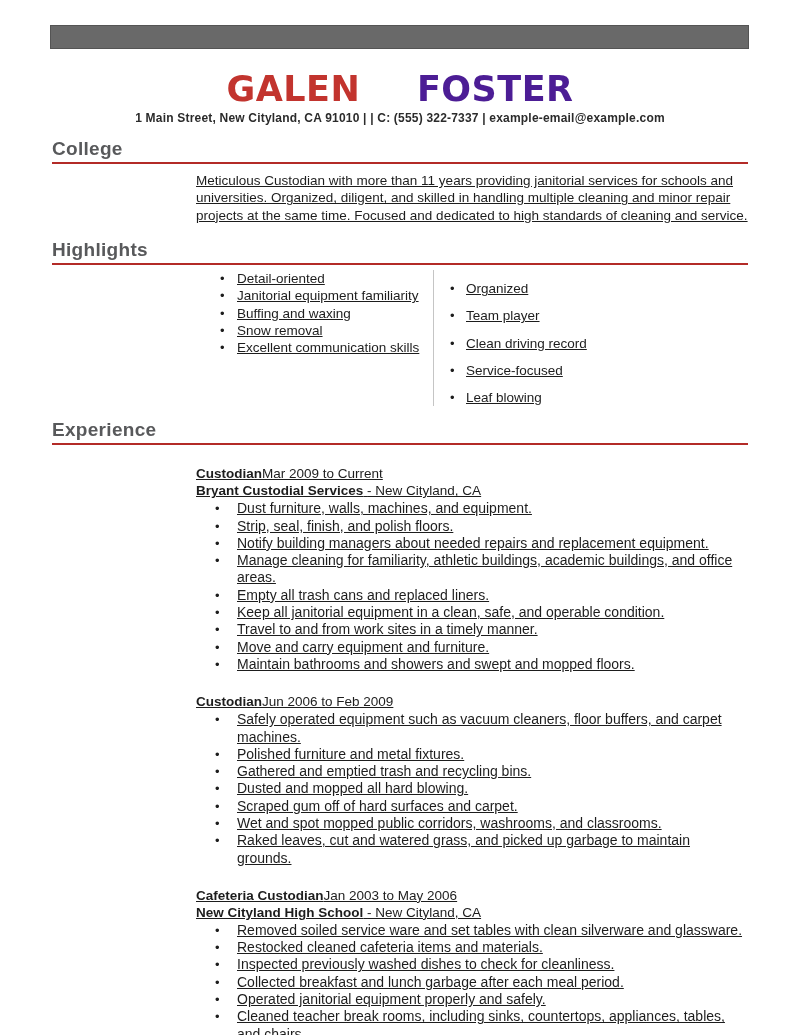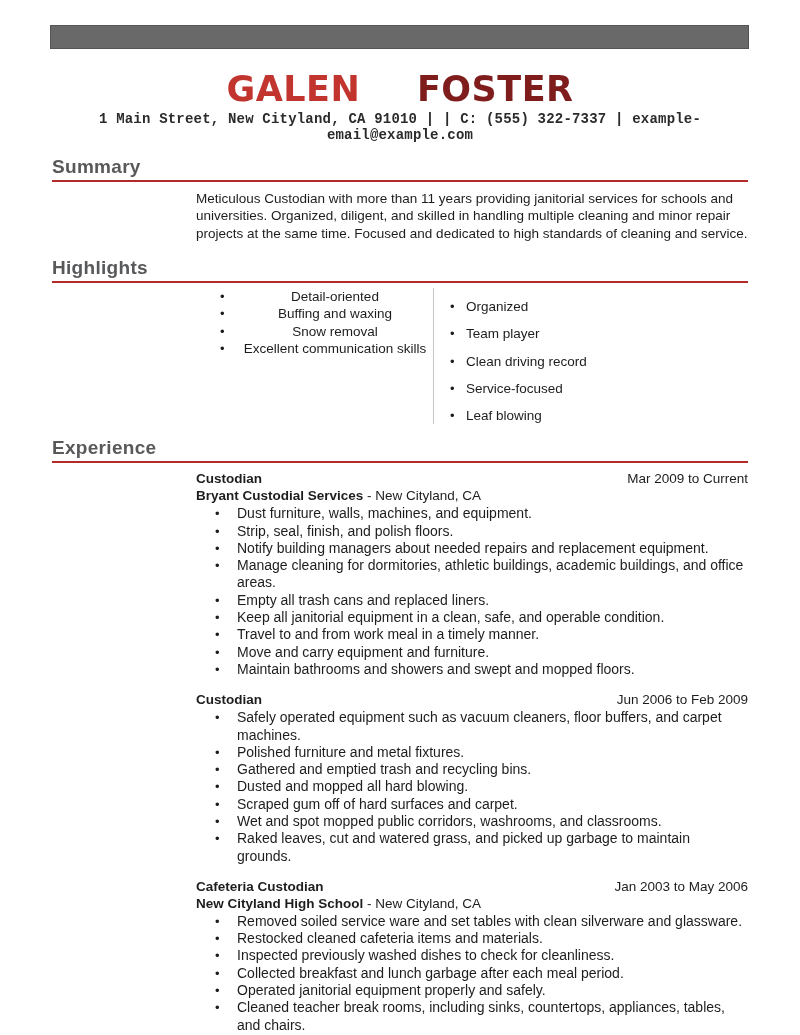--- a/index.html
+++ b/index.html
@@ -23,81 +23,80 @@
   
   .name-line {
     margin-top:23px;
     text-align:center;
     font-size:35px; font-weight:bold;
     letter-spacing:0.5px;
     line-height:34px;
     font-family:"DejaVu Sans","Liberation Sans",sans-serif;
   }
   .name-first { color:#c2342e; }
-  .name-last  { color:#7f1d1d;margin-left:44px; }
+  .name-last  { color:#4c1d95;margin-left:44px; }
 
   
   .contact-line {
     margin-top:5px;
     text-align:center;
-    font-size:14px; font-weight:bold;
+    font-size:12px; font-weight:bold;
     color:#2b2b2b;
     letter-spacing:0.2px;
-    font-family:Liberation Mono, monospace;
   }
 
   
   .section { margin-top:13px; }
   .section-heading {
     font-size:19px;
     color:#58595b;
     font-weight:bold;
     letter-spacing:0.3px;
     line-height:22px;
   }
   .section-rule {
     border:none;
     border-top:2px solid #b32b27;
     margin-top:2px;
   }
-  .section-body { margin-left:144px; width:552px; }
+  .section-body { margin-left:144px; width:552px;text-decoration:underline; }
 
   
   .summary-text {
     margin-top:8px;
     font-size:13.5px;
     line-height:17.4px;
   }
 
   
   .highlights-cols { display:flex; margin-top:5px; }
   .hl-col { list-style:none; }
   .hl-col li {
     position:relative;
     font-size:13.5px;
     line-height:17.2px;
     white-space:nowrap;
   }
   .hl-col-1 { width:237px; }
-  .hl-col-1 li { padding-left:41px;text-align:center; }
+  .hl-col-1 li { padding-left:41px; }
   .hl-col-1 li::before {
     content:"\2022"; position:absolute; left:24px; top:0;
     font-size:13px; color:#1d1d1d;
   }
   .hl-col-2 { border-left:1px solid #c5c5c5; }
   .hl-col-2 li { padding-left:32px;margin-top:10px; }
   .hl-col-2 li::before {
     content:"\2022"; position:absolute; left:16px; top:0;
     font-size:13px; color:#1d1d1d;
   }
 
   
   .job { margin-top:7px; margin-bottom:13px; }
   .job:last-child { margin-bottom:0; }
-  .job-header { display:flex; justify-content:space-between; }
+  .job-header { display:flex; justify-content:flex-start;margin-top:20px; }
   .job-title { font-size:13.5px; font-weight:bold; line-height:17px; }
   .job-dates { font-size:13.5px; line-height:17px; }
   .job-employer-line { font-size:13.5px; line-height:17px; }
   .job-employer { font-weight:bold; }
   .job-bullets { list-style:none; margin-top:1px; }
   .job-bullets li {
     position:relative;
     padding-left:41px;
     font-size:14px;
     line-height:17.3px;
@@ -115,35 +114,36 @@
   <div class="top-bar"></div>
 
   <div class="name-line">
     <span class="name-first">GALEN</span>
     <span class="name-last">FOSTER</span>
   </div>
 
   <div class="contact-line">1 Main Street, New Cityland, CA 91010 | | C: (555) 322-7337 | example-email@example.com</div>
 
   <div class="section">
-    <div class="section-heading">Summary</div>
+    <div class="section-heading">College</div>
     <hr class="section-rule">
     <div class="section-body">
       <p class="summary-text">Meticulous Custodian with more than 11 years providing janitorial services for schools and universities. Organized, diligent, and skilled in handling multiple cleaning and minor repair projects at the same time. Focused and dedicated to high standards of cleaning and service.</p>
     </div>
   </div>
 
   <div class="section" style="margin-top:15px;">
     <div class="section-heading">Highlights</div>
     <hr class="section-rule">
     <div class="section-body">
       <div class="highlights-cols">
         <ul class="hl-col hl-col-1">
 
         <li>Detail-oriented</li>
+            <li>Janitorial equipment familiarity</li>
             <li>Buffing and waxing</li>
             <li>Snow removal</li>
             <li>Excellent communication skills</li>
           </ul>
         <ul class="hl-col hl-col-2">
 
         <li>Organized</li>
             <li>Team player</li>
             <li>Clean driving record</li>
             <li>Service-focused</li>
@@ -165,24 +165,24 @@
         </div>
         <div class="job-employer-line">
           <span class="job-employer">Bryant Custodial Services</span>
           <span class="job-location">- New Cityland, CA</span>
         </div>
         <ul class="job-bullets">
 
         <li>Dust furniture, walls, machines, and equipment.</li>
             <li>Strip, seal, finish, and polish floors.</li>
             <li>Notify building managers about needed repairs and replacement equipment.</li>
-            <li>Manage cleaning for dormitories, athletic buildings, academic buildings, and office areas.</li>
+            <li>Manage cleaning for familiarity, athletic buildings, academic buildings, and office areas.</li>
             <li>Empty all trash cans and replaced liners.</li>
             <li>Keep all janitorial equipment in a clean, safe, and operable condition.</li>
-            <li>Travel to and from work meal in a timely manner.</li>
+            <li>Travel to and from work sites in a timely manner.</li>
             <li>Move and carry equipment and furniture.</li>
             <li>Maintain bathrooms and showers and swept and mopped floors.</li>
           </ul>
       </div>
 
       <div class="job">
         <div class="job-header">
           <span class="job-title">Custodian</span>
           <span class="job-dates">Jun 2006 to Feb 2009</span>
         </div>

